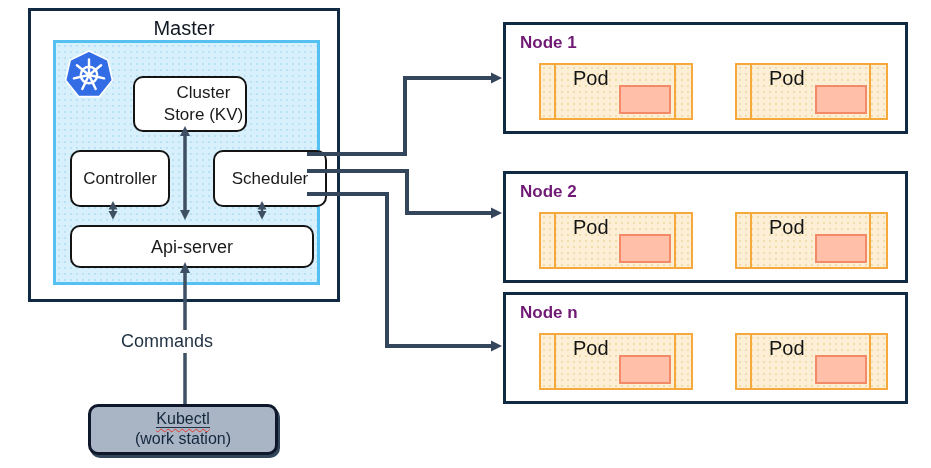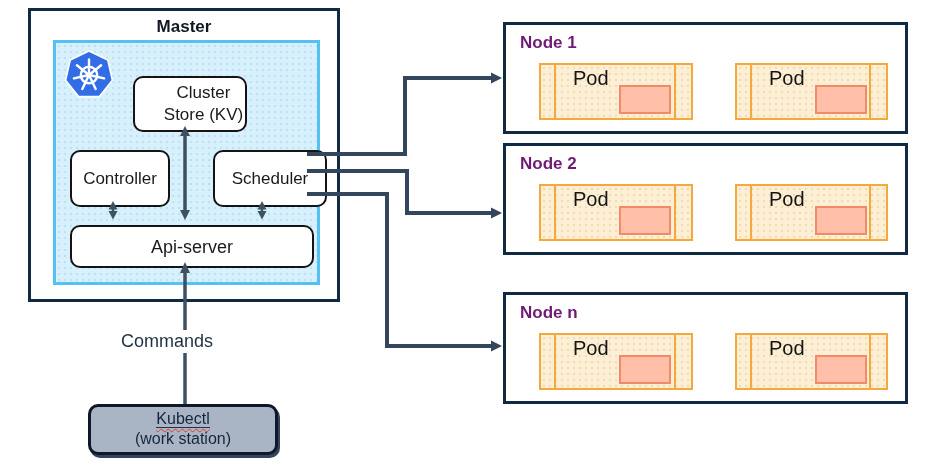--- a/index.html
+++ b/index.html
@@ -2,21 +2,21 @@
 <html><head>
 <meta charset="utf-8">
 <style>
   html,body{margin:0;padding:0;background:#ffffff;font-family:"Liberation Sans",sans-serif;}
   #canvas{position:relative;width:931px;height:468px;background:#ffffff;overflow:hidden;}
 
   
   .master-box{position:absolute;left:28px;top:8px;width:312px;height:294px;
     border:3px solid #102a43;background:#ffffff;box-sizing:border-box;}
   .master-title{position:absolute;left:0;top:6px;width:100%;text-align:center;
-    font-size:17px;font-weight:bold;color:#111722;}
+    font-size:20px;font-weight:normal;color:#111722;}
   .blue-box{position:absolute;left:22px;top:29px;width:267px;height:245px;box-sizing:border-box;
     border:3px solid #55c1f2;background:#d7f0fc;
     background-image:radial-gradient(circle,#b9e2f6 1px,transparent 1.2px);background-size:6px 6px;}
 
   .k8s-logo{position:absolute;left:8px;top:7px;width:50px;height:50px;}
 
   .comp{position:absolute;box-sizing:border-box;background:#ffffff;border:2.5px solid #141414;
     border-radius:10px;display:flex;align-items:center;justify-content:center;
     text-align:center;color:#1a1a1a;font-size:17px;line-height:22px;}
   .cluster-store{left:77px;top:33px;width:114px;height:56px;padding-left:27px;}
@@ -30,21 +30,21 @@
   .kubectl-box{position:absolute;left:88px;top:404px;width:190px;height:51px;box-sizing:border-box;
     background:#a9b5c5;border:3px solid #0f172a;border-radius:10px;box-shadow:2px 3px 0 #33455a;
     display:flex;flex-direction:column;align-items:center;justify-content:center;
     color:#13263c;font-size:16px;line-height:21px;z-index:2;}
   .u-solid{display:inline-block;border-bottom:1.5px solid #223447;line-height:17px;
     text-decoration:underline wavy 1px #e8392e;text-underline-offset:4px;}
 
   
   .node-box{position:absolute;left:503px;width:405px;height:112px;box-sizing:border-box;
     border:3px solid #102a43;background:#ffffff;}
-  .node-1{top:22px;} .node-2{top:143px;} .node-n{top:292px;}
+  .node-1{top:22px;} .node-2{top:171px;} .node-n{top:292px;}
   .node-title{position:absolute;left:14px;top:8px;font-size:17px;font-weight:bold;color:#701a75;}
 
   .pod{position:absolute;top:38px;width:154px;height:57px;box-sizing:border-box;
     border:2.5px solid #f5a93d;background:#fcefd6;
     background-image:radial-gradient(circle,#f1dcae 0.8px,transparent 1px);background-size:6px 6px;}
   .pod-a{left:33px;} .pod-b{left:229px;width:153px;}
   .pod-stripe{position:absolute;top:0;bottom:0;width:0;border-left:2.5px solid #f5a93d;}
   .stripe-l{left:13px;} .stripe-r{right:15px;}
   .pod-label{position:absolute;left:32px;top:2px;font-size:20px;color:#141414;}
   .container-rect{position:absolute;left:78px;top:20px;width:52px;height:29px;box-sizing:border-box;

